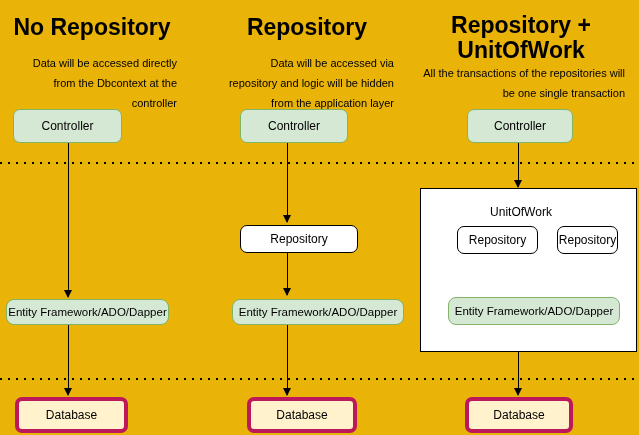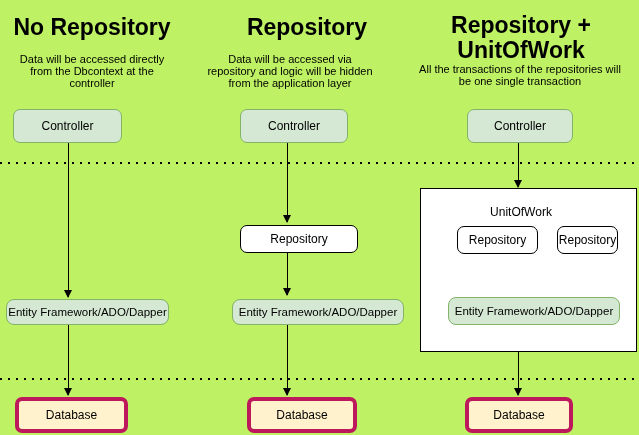--- a/index.html
+++ b/index.html
@@ -1,35 +1,35 @@
 <!DOCTYPE html>
 <html><head>
 <meta charset="utf-8">
 <style>
   html,body { margin:0; padding:0; background:#ffffff; }
   .canvas {
     position:relative;
     width:639px; height:435px;
-    background:#bef264;
+    background:#eab308;
     font-family:"Liberation Sans", sans-serif;
     color:#000000;
     overflow:hidden;
   }
   .title {
     position:absolute;
     font-size:23px; font-weight:bold;
     line-height:25px;
     text-align:center;
     white-space:pre-line;
   }
   .desc {
     position:absolute;
     font-size:11px;
-    line-height:12px;
-    text-align:center;
+    line-height:20px;
+    text-align:right;
     white-space:pre-line;
   }
   .box {
     position:absolute;
     display:flex; align-items:center; justify-content:center;
     font-size:12px;
     text-align:center;
     box-sizing:border-box;
     white-space:nowrap;
   }
@@ -95,21 +95,21 @@
 
     <div class="arrow" style="left:68px; top:325px; height:70px"></div>
 
     <div class="box yellow rounded" style="left:15px; top:397px; width:113px; height:36px">
       <span>Database</span>
     </div>
   </div>
 
   <div>
     <div class="title" style="left:221px; top:15px; width:172px">Repository</div>
-    <div class="desc" style="left:199px; top:53px; width:182px">Data will be accessed via
+    <div class="desc" style="left:212px; top:53px; width:182px">Data will be accessed via
 repository and logic will be hidden
 from the application layer</div>
 
     <div class="box green rounded" style="left:240px; top:109px; width:108px; height:34px">
       <span>Controller</span>
     </div>
 
     <div class="arrow" style="left:287px; top:143px; height:79px"></div>
 
     <div class="box white rounded" style="left:240px; top:225px; width:118px; height:28px">

